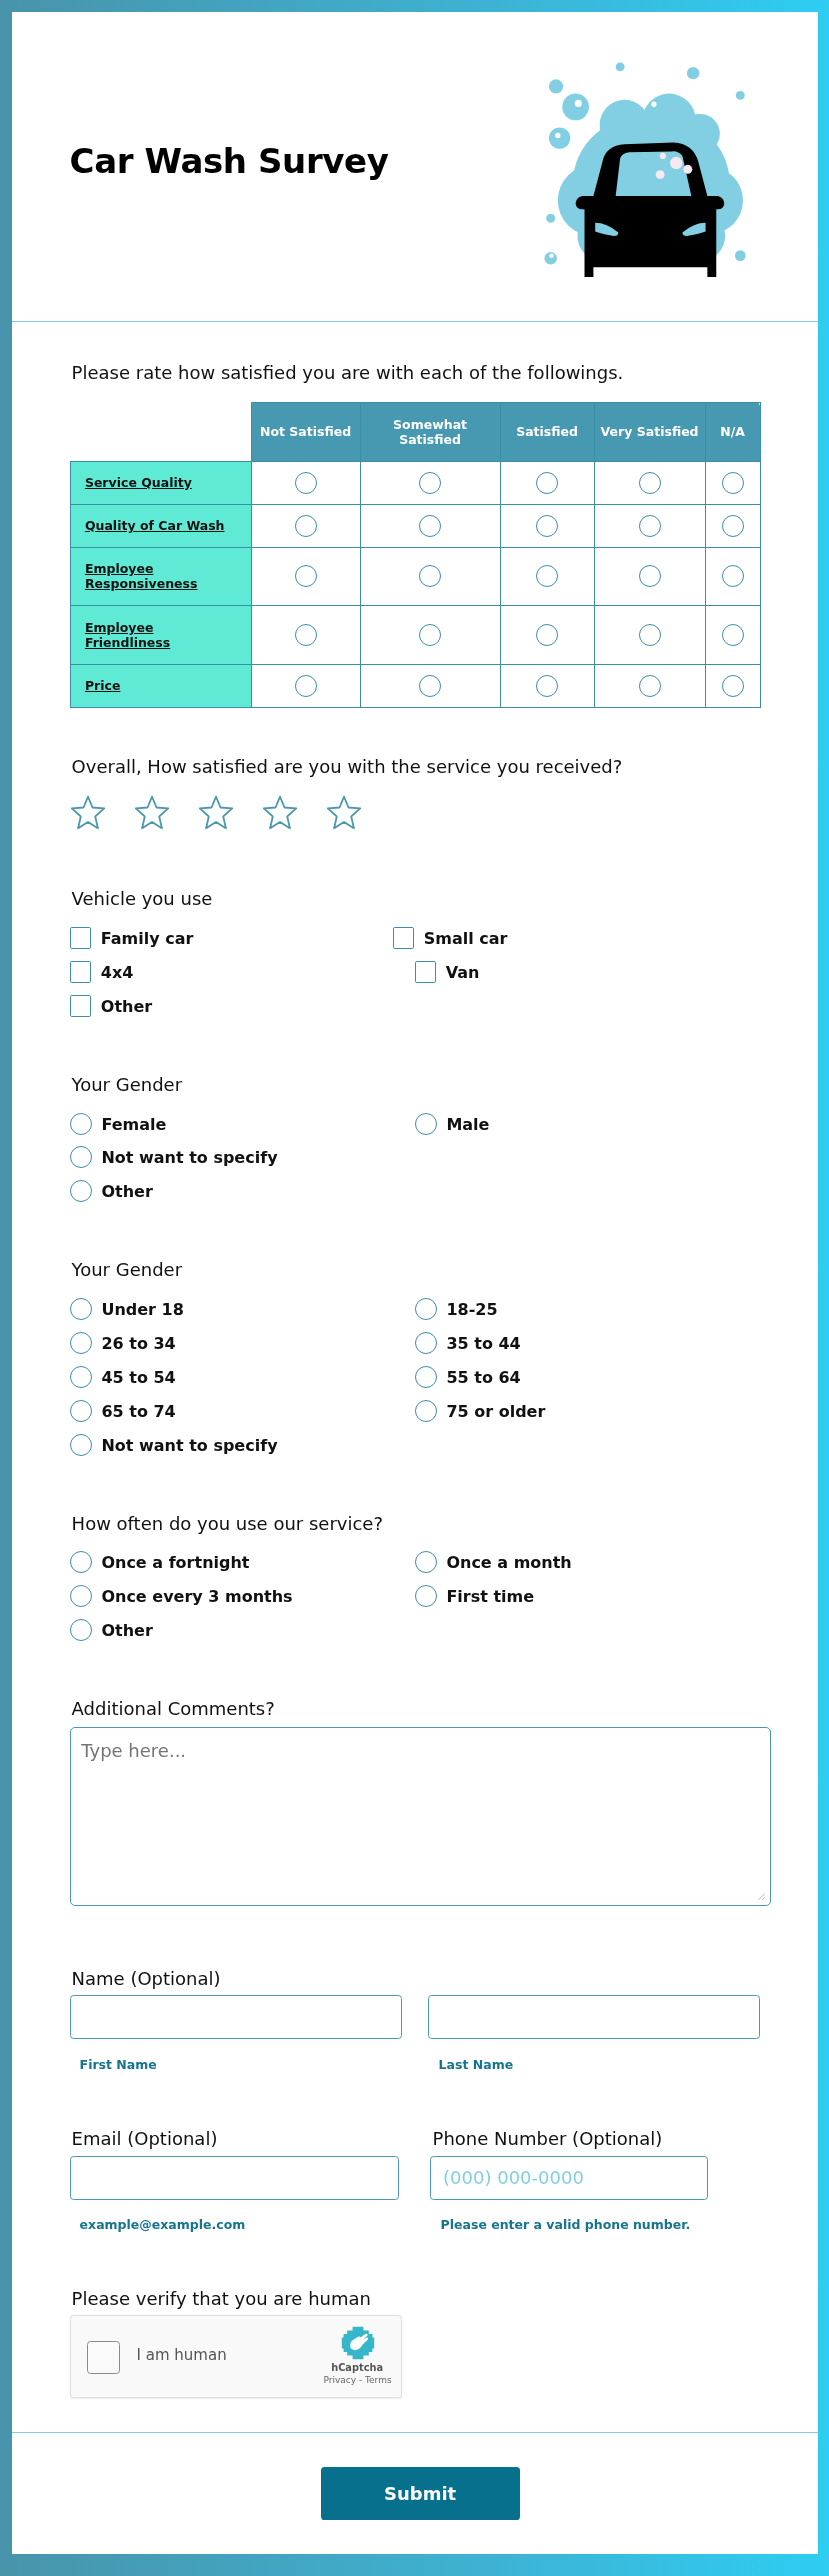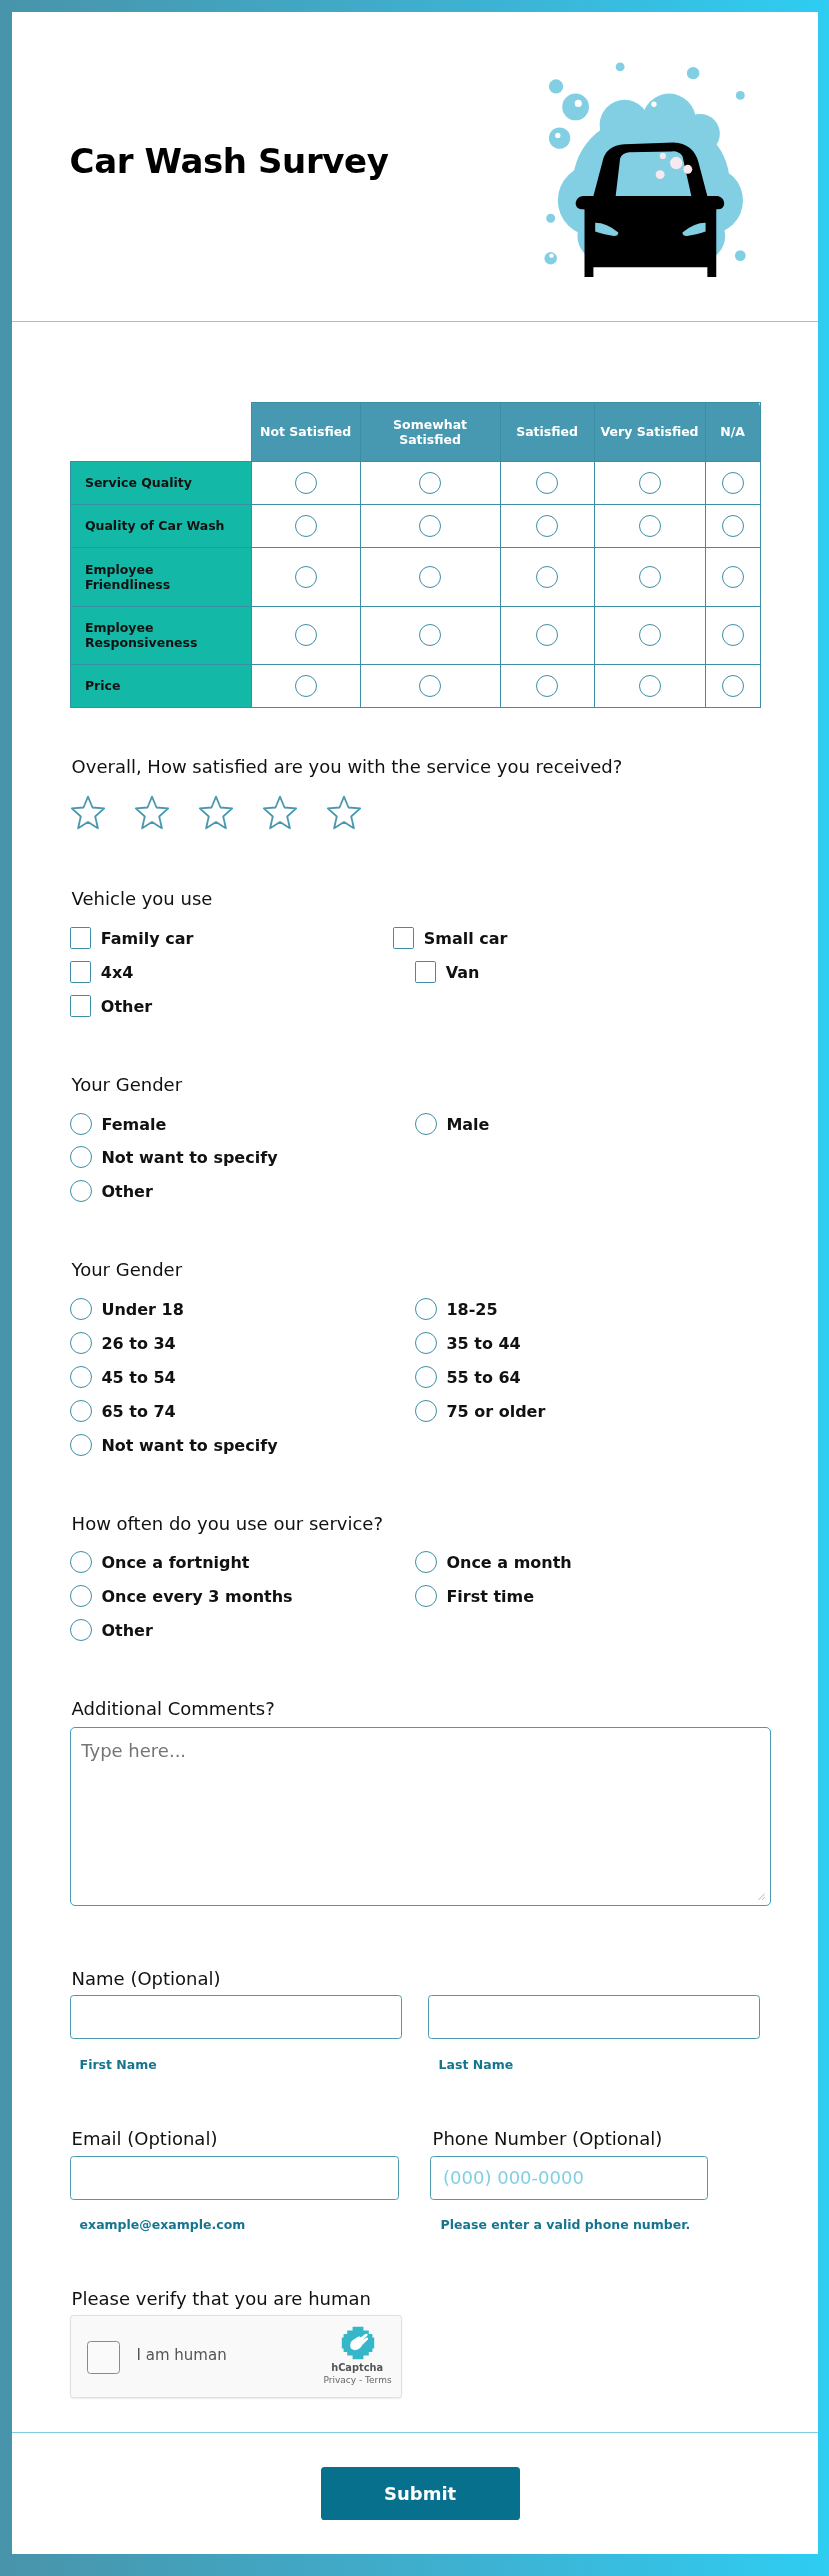--- a/index.html
+++ b/index.html
@@ -48,28 +48,29 @@
     color: #fff;
     font-size: 12.5px;
     font-weight: bold;
     text-align: center;
     height: 59px;
     line-height: 15px;
     padding: 0 5.3px;
   }
   .matrix th.col:nth-child(2) { border-top-left-radius: 4.5px; }
   .matrix td.rowlabel {
-    background: #14b8a6;
+    background: #5eead4;
     color: #111;
     font-size: 12.5px;
     font-weight: bold;
     padding: 0 14.3px;
     width: 181px;
     text-align: left;
     line-height: 15px;
+    text-decoration: underline;
   }
   .matrix td.cell { text-align: center; background: #fff; }
   .radio {
     display: inline-block;
     width: 22px; height: 22px;
     border: 1.3px solid #3d8ea5;
     border-radius: 50%;
     background: #fff;
     vertical-align: middle;
   }
@@ -204,20 +205,21 @@
     <g fill="#f7e9ef">
       <circle cx="153" cy="118" r="7"></circle>
       <circle cx="166" cy="125" r="5"></circle>
       <circle cx="135" cy="131" r="5"></circle>
       <circle cx="138" cy="110" r="3.5"></circle>
     </g>
   </svg>
 
   <div class="abs divider" style="top:309px;"></div>
 
+  <div class="abs qlabel" style="top:350px;">Please rate how satisfied you are with each of the followings.</div>
 
   <table class="abs matrix">
     <thead>
       <tr>
         <th class="blank" style="width:181px;"></th>
         <th class="col" style="width:109px;">Not Satisfied</th>
         <th class="col" style="width:140px;">Somewhat Satisfied</th>
         <th class="col" style="width:94px;">Satisfied</th>
         <th class="col" style="width:111px;">Very Satisfied</th>
         <th class="col" style="width:55px; border-top-right-radius:4.5px;">N/A</th>
@@ -233,30 +235,30 @@
         <td class="cell"><span class="radio"></span></td>
       </tr>
       <tr style="height:43px;">
         <td class="rowlabel">Quality of Car Wash</td>
         <td class="cell"><span class="radio"></span></td>
         <td class="cell"><span class="radio"></span></td>
         <td class="cell"><span class="radio"></span></td>
         <td class="cell"><span class="radio"></span></td>
         <td class="cell"><span class="radio"></span></td>
       </tr>
+      <tr style="height:58px;">
+        <td class="rowlabel">Employee Responsiveness</td>
+        <td class="cell"><span class="radio"></span></td>
+        <td class="cell"><span class="radio"></span></td>
+        <td class="cell"><span class="radio"></span></td>
+        <td class="cell"><span class="radio"></span></td>
+        <td class="cell"><span class="radio"></span></td>
+      </tr>
       <tr style="height:59px;">
         <td class="rowlabel">Employee Friendliness</td>
-        <td class="cell"><span class="radio"></span></td>
-        <td class="cell"><span class="radio"></span></td>
-        <td class="cell"><span class="radio"></span></td>
-        <td class="cell"><span class="radio"></span></td>
-        <td class="cell"><span class="radio"></span></td>
-      </tr>
-      <tr style="height:58px;">
-        <td class="rowlabel">Employee Responsiveness</td>
         <td class="cell"><span class="radio"></span></td>
         <td class="cell"><span class="radio"></span></td>
         <td class="cell"><span class="radio"></span></td>
         <td class="cell"><span class="radio"></span></td>
         <td class="cell"><span class="radio"></span></td>
       </tr>
       <tr style="height:43px;">
         <td class="rowlabel">Price</td>
         <td class="cell"><span class="radio"></span></td>
         <td class="cell"><span class="radio"></span></td>

